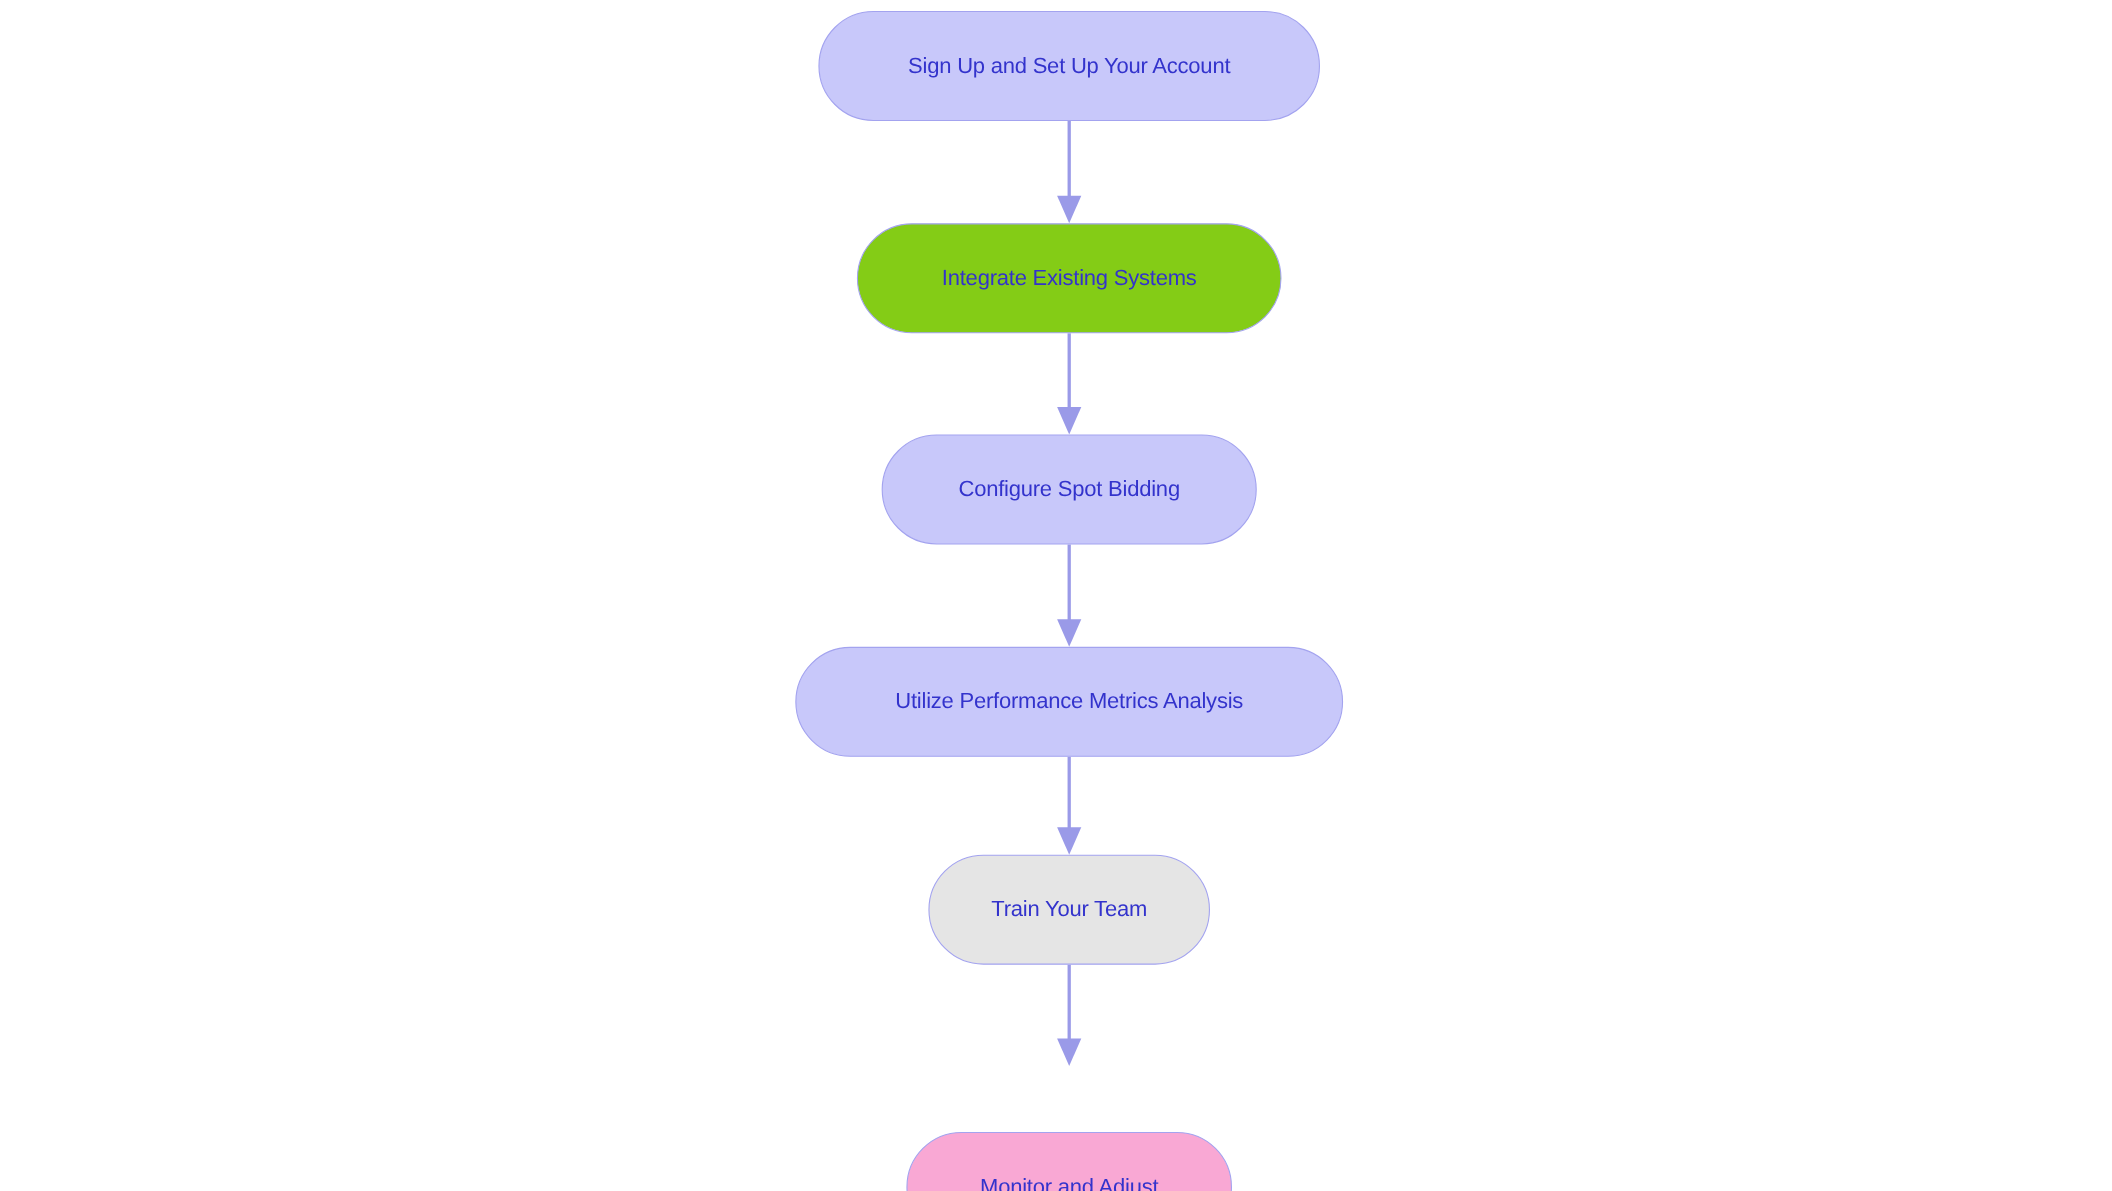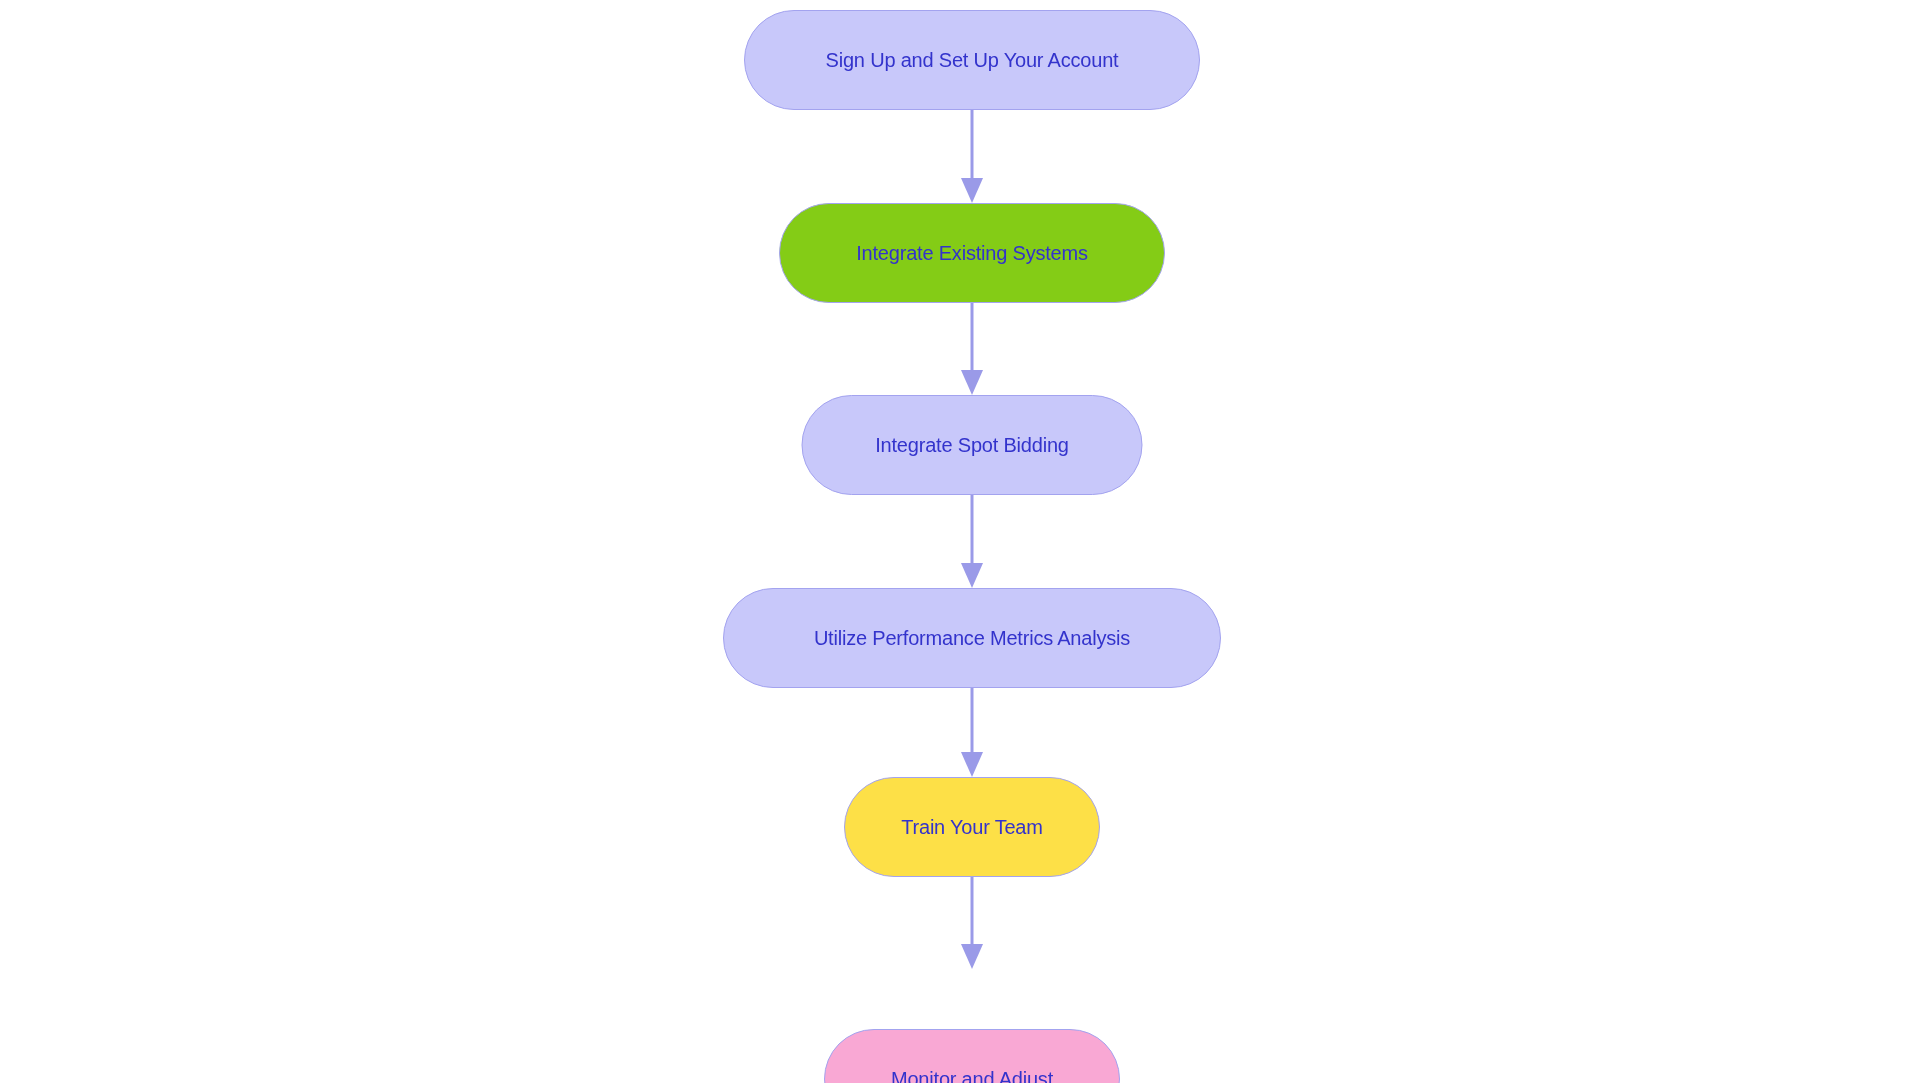--- a/index.html
+++ b/index.html
@@ -75,28 +75,28 @@
 
   <div class="node" style="left: 972px; top: 10px; width: 456px; background: rgb(200, 200, 250); border-color: rgb(163, 163, 239);">
     <span class="node-label" style="color: rgb(51, 51, 204);">Sign Up and Set Up Your Account</span>
   </div>
 
   <div class="node" style="left: 972px; top: 203px; width: 386px; background: #84cc16; border-color: rgb(163, 163, 239);">
     <span class="node-label" style="color: rgb(51, 51, 204);">Integrate Existing Systems</span>
   </div>
 
   <div class="node" style="left: 972px; top: 395px; width: 341px; background: rgb(200, 200, 250); border-color: rgb(163, 163, 239);">
-    <span class="node-label" style="color: rgb(51, 51, 204);">Integrate Spot Bidding</span>
+    <span class="node-label" style="color: rgb(51, 51, 204);">Configure Spot Bidding</span>
   </div>
 
   <div class="node" style="left: 972px; top: 588px; width: 498px; background: rgb(200, 200, 250); border-color: rgb(163, 163, 239); justify-content: center;">
     <span class="node-label" style="color: rgb(51, 51, 204);">Utilize Performance Metrics Analysis</span>
   </div>
 
-  <div class="node" style="left: 972px; top: 777px; width: 256px; background: #fde047; border-color: rgb(163, 163, 239);">
+  <div class="node" style="left: 972px; top: 777px; width: 256px; background: #e5e5e5; border-color: rgb(163, 163, 239);">
     <span class="node-label" style="color: rgb(51, 51, 204);">Train Your Team</span>
   </div>
 
   <div class="node" style="left: 972px; top: 1017px; width: 296px; background: #f9a8d4; border-color: rgb(163, 163, 239); margin-top: 12px;">
     <span class="node-label" style="color: rgb(51, 51, 204);">Monitor and Adjust</span>
   </div>
 
 </div>
 
 </body></html>

